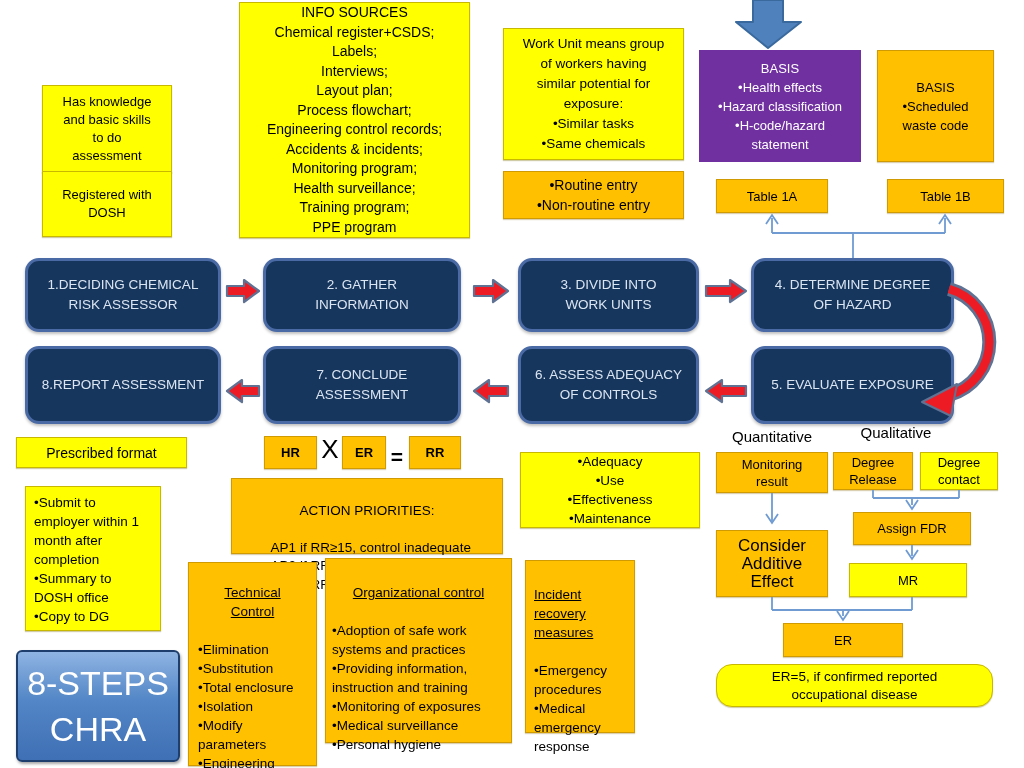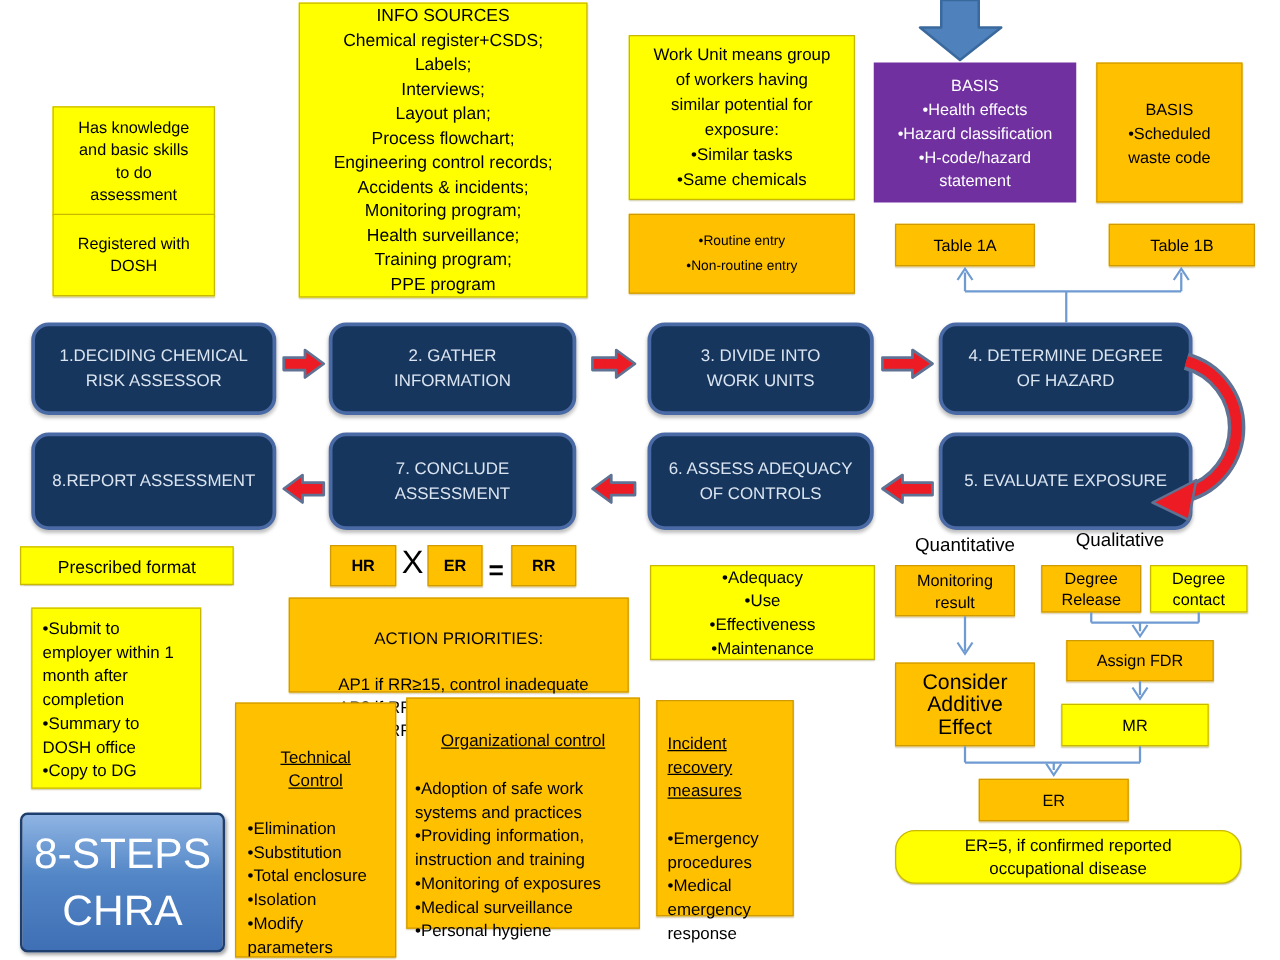--- a/index.html
+++ b/index.html
@@ -15,21 +15,21 @@
   .blockbox{display:block;align-items:initial;justify-content:initial;}
   .head-u{text-decoration:underline;}
   .items-left{text-align:left;}
   .lbl{position:absolute;text-align:center;font-size:15px;color:#000;white-space:pre-line;}
   svg.overlay{position:absolute;left:0;top:0;width:1024px;height:768px;pointer-events:none;z-index:10;}
 
   #b-knowledge{left:42px;top:85px;width:130px;height:88px;font-size:13px;line-height:18px;}
   #b-registered{left:42px;top:171px;width:130px;height:66px;font-size:13px;line-height:18px;}
   #b-info{left:239px;top:2px;width:231px;height:236px;font-size:14px;line-height:19.5px;}
   #b-workunit{left:503px;top:28px;width:181px;height:132px;font-size:13.5px;line-height:20px;}
-  #b-entry{left:503px;top:171px;width:181px;height:64px;font-size:11px;line-height:20px;}
+  #b-entry{left:503px;top:171px;width:181px;height:48px;font-size:14px;line-height:20px;}
   #b-hbasis{left:699px;top:50px;width:162px;height:112px;font-size:13px;line-height:19px;}
   #b-wbasis{left:877px;top:50px;width:117px;height:112px;font-size:13px;line-height:19px;}
   #b-t1a{left:716px;top:179px;width:112px;height:34px;font-size:13px;}
   #b-t1b{left:887px;top:179px;width:117px;height:34px;font-size:13px;}
 
   #s1{left:25px;top:258px;width:196px;height:74px;}
   #s2{left:263px;top:258px;width:198px;height:74px;}
   #s3{left:518px;top:258px;width:181px;height:74px;}
   #s4{left:751px;top:258px;width:203px;height:74px;}
   #s8{left:25px;top:346px;width:196px;height:78px;}
@@ -45,30 +45,30 @@
   #eq-er{left:342px;top:436px;width:44px;height:33px;font-size:13px;font-weight:bold;}
   #eq-eq{left:387px;top:442px;width:20px;height:30px;font-size:21px;font-weight:bold;}
   #eq-rr{left:409px;top:436px;width:52px;height:33px;font-size:13px;font-weight:bold;}
   #b-ap{left:231px;top:478px;width:272px;height:76px;font-size:13.5px;line-height:18.5px;padding:4px 0;}
   #b-ap .ap-head{text-align:center;}
   #b-ap .ap-rules{display:inline-block;text-align:left;white-space:pre-line;padding-left:8px;}
   #b-adequacy{left:520px;top:452px;width:180px;height:76px;font-size:13.5px;line-height:19px;}
 
   #lbl-quant{left:722px;top:428px;width:100px;}
   #lbl-qual{left:848px;top:424px;width:96px;}
-  #b-monitor{left:716px;top:452px;width:96px;height:41px;font-size:13px;line-height:17px;}
+  #b-monitor{left:716px;top:452px;width:112px;height:41px;font-size:13px;line-height:17px;}
   #b-release{left:833px;top:452px;width:80px;height:38px;font-size:13px;line-height:17px;}
   #b-contact{left:920px;top:452px;width:78px;height:38px;font-size:13px;line-height:17px;}
   #b-fdr{left:853px;top:512px;width:118px;height:33px;font-size:13px;}
   #b-mr{left:849px;top:563px;width:118px;height:34px;font-size:13px;}
   #b-additive{left:716px;top:530px;width:112px;height:67px;font-size:17px;line-height:18px;}
   #b-er{left:783px;top:623px;width:120px;height:34px;font-size:13px;}
   #b-ernote{left:716px;top:664px;width:277px;height:43px;font-size:13.5px;line-height:18px;border-radius:16px;}
 
-  #b-technical{left:188px;top:562px;width:129px;height:204px;font-size:13.5px;line-height:19px;padding:14px 4px;}
+  #b-technical{left:188px;top:562px;width:129px;height:204px;font-size:13.5px;line-height:19px;padding:1px 4px;}
   #b-technical .items-left{padding-left:5px;}
   #b-org{left:325px;top:558px;width:187px;height:185px;font-size:13.5px;line-height:19px;padding:5px 6px;}
   #b-incident{left:525px;top:560px;width:110px;height:173px;font-size:13.5px;line-height:19px;
               padding:5px 8px;text-align:left;}
   #b-title{left:16px;top:650px;width:164px;height:112px;border:2px solid #1e3e6e;border-radius:6px;
            background:linear-gradient(180deg,#8fb4e3 0%,#5286c6 45%,#3f6fb5 100%);
            color:#ffffff;font-size:34px;line-height:46px;box-shadow:1px 2px 3px rgba(0,0,0,.35);}
 </style>
 </head>
 <body>

